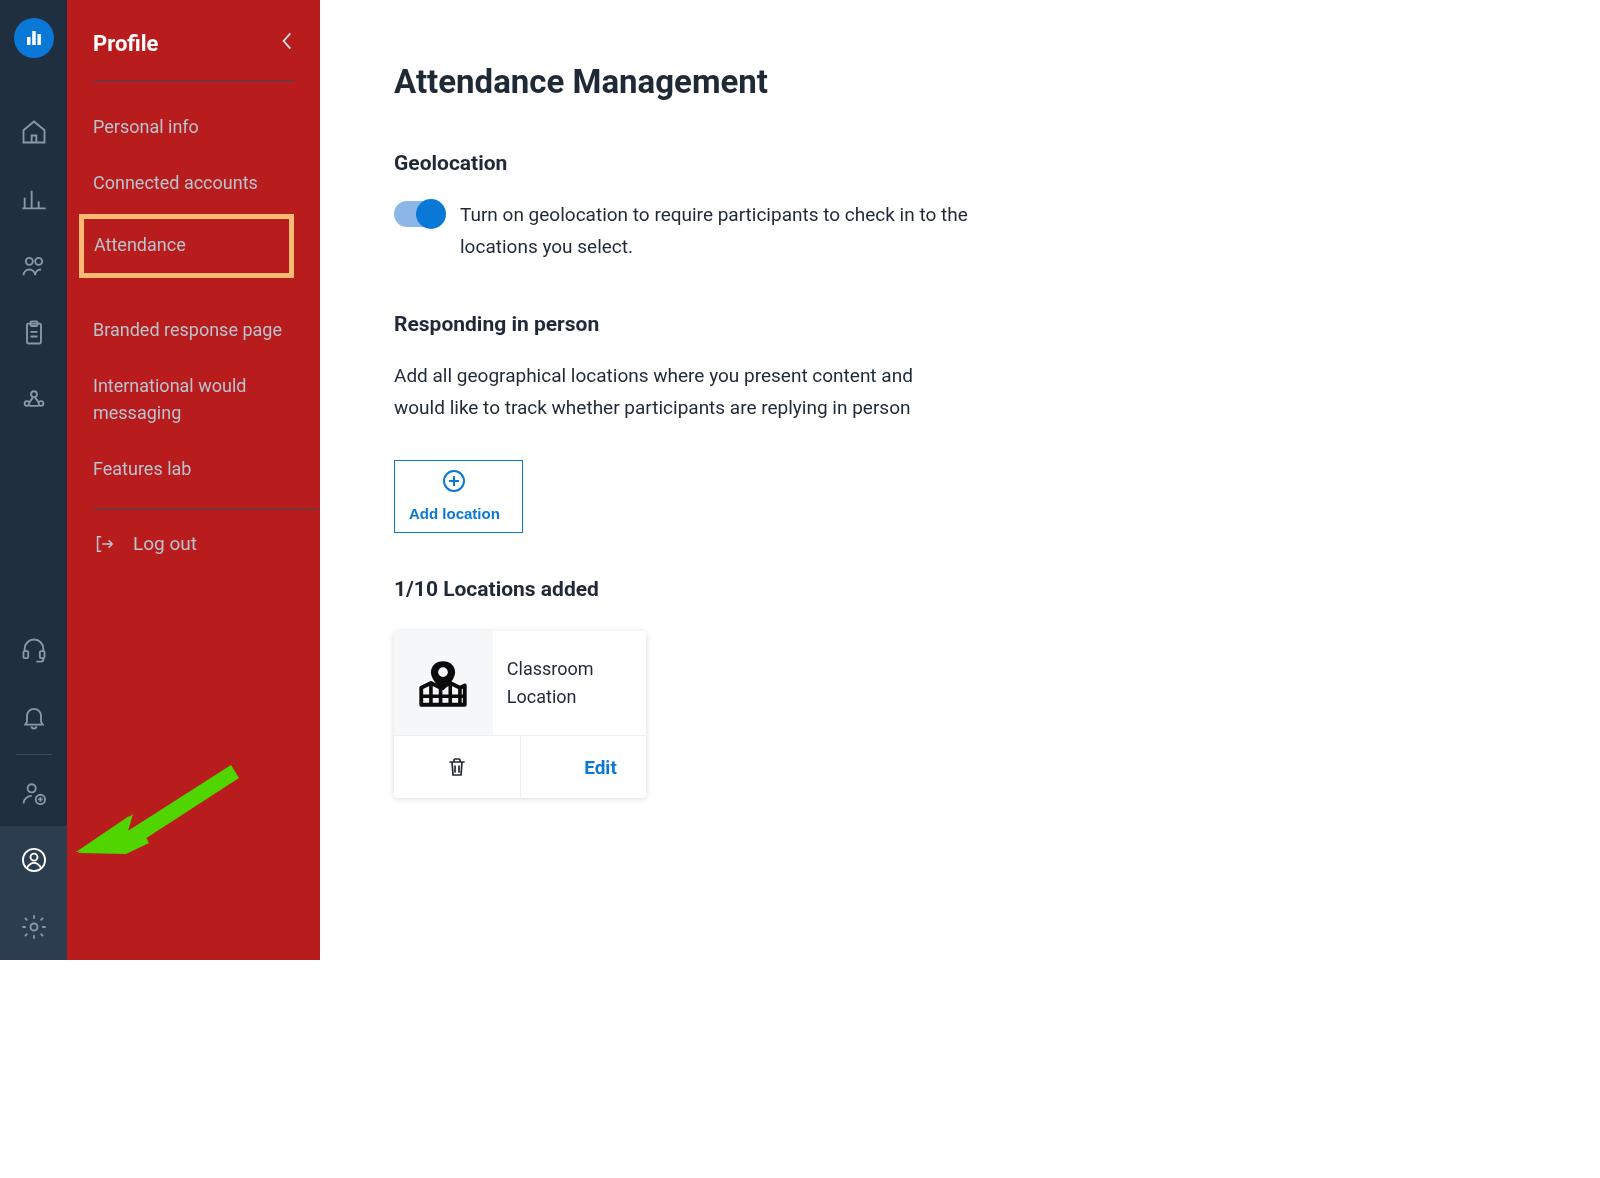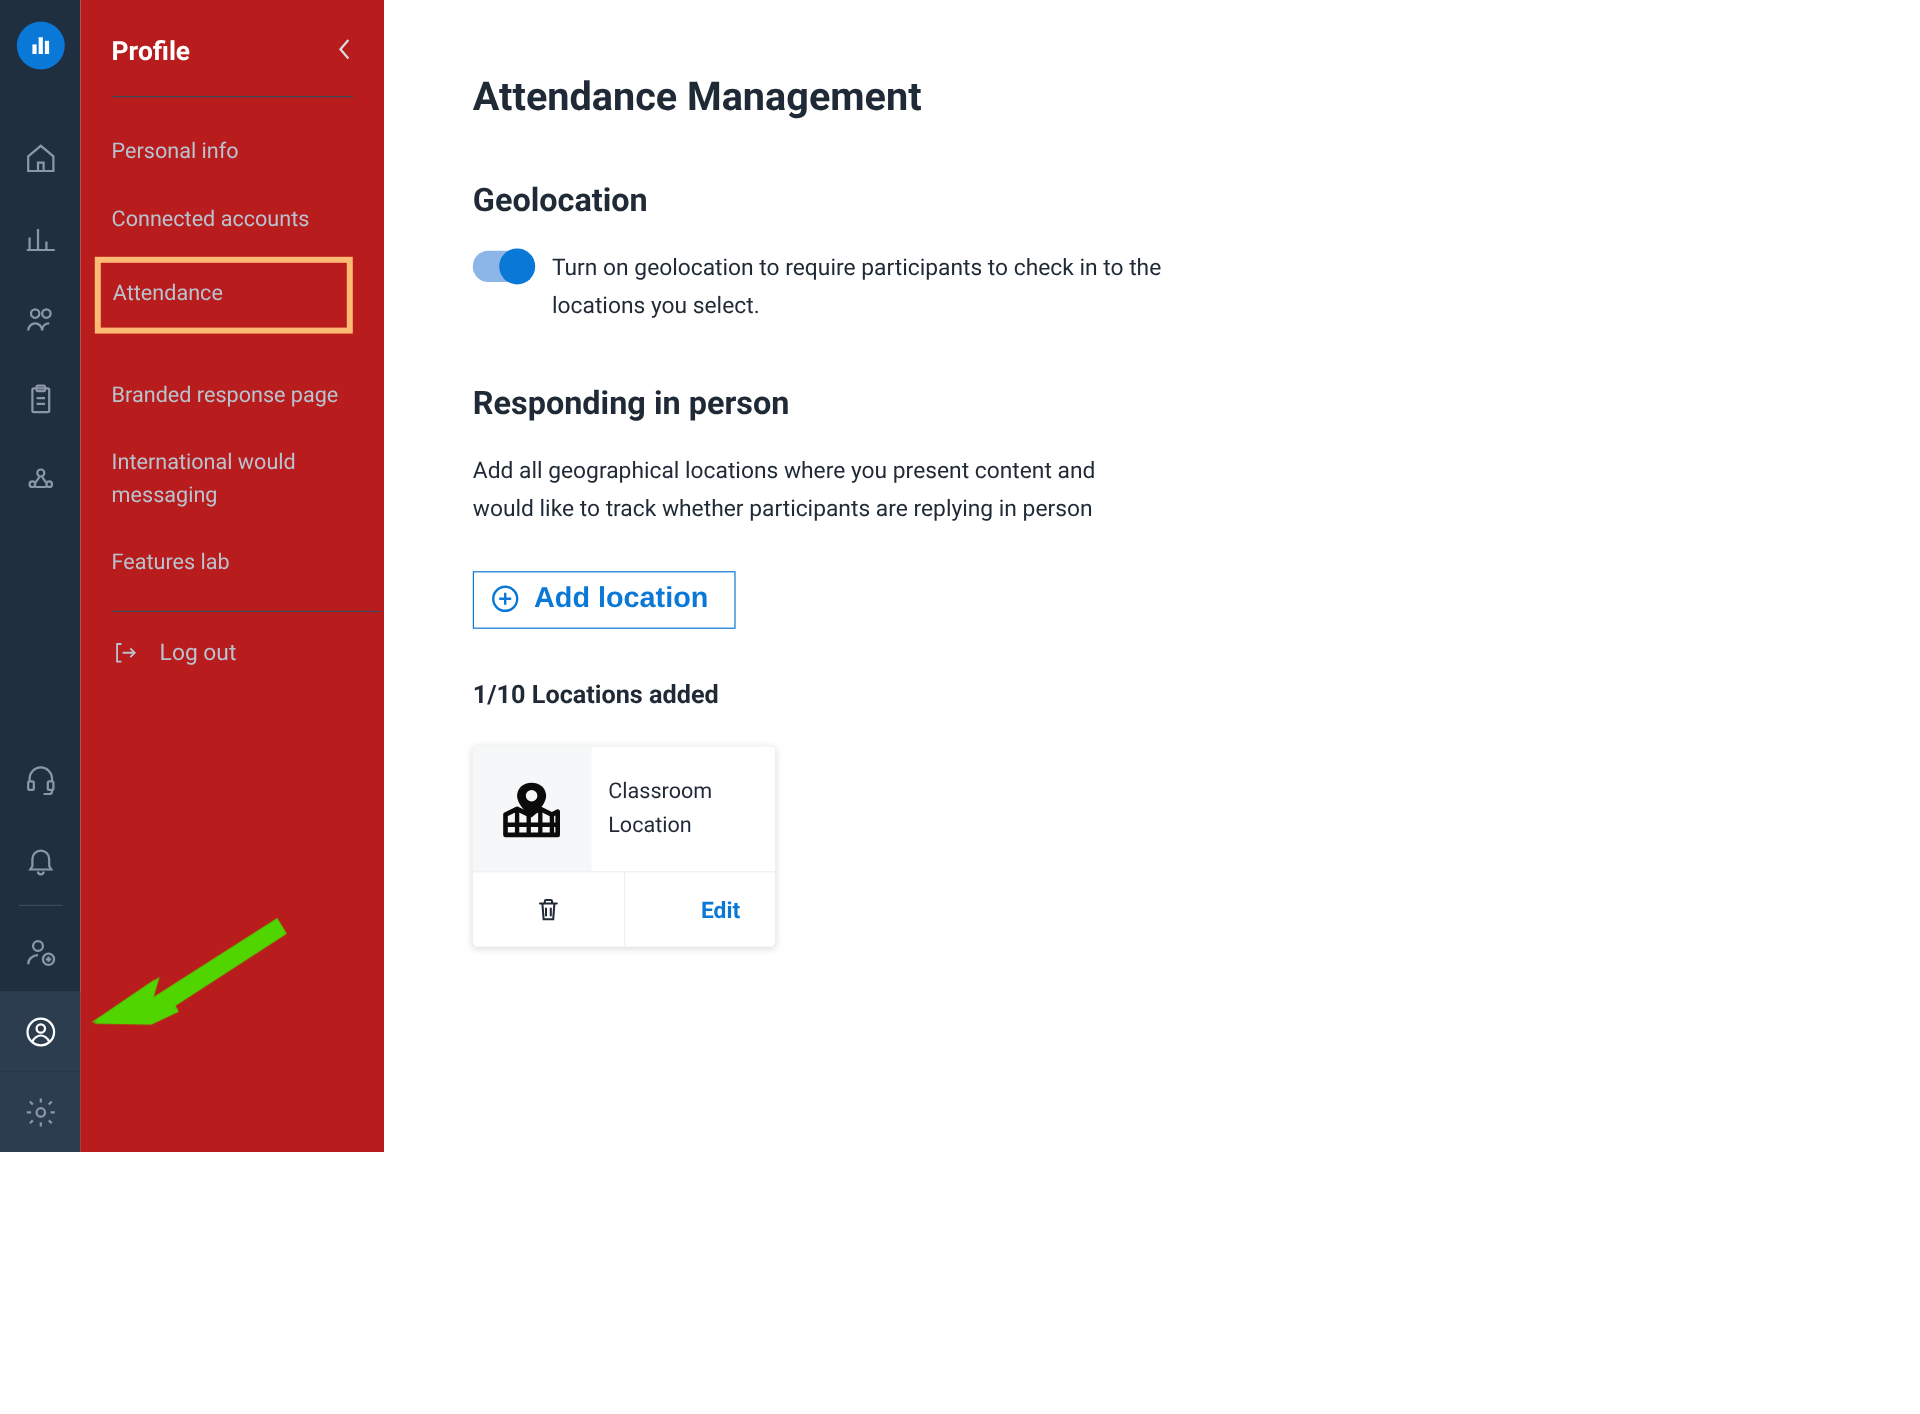--- a/index.html
+++ b/index.html
@@ -117,21 +117,21 @@
       padding: 62px 40px 40px 74px;
       position: relative;
     }
     .main h1 {
       font-size: 33px;
       font-weight: 700;
       color: #1f2a36;
       margin-bottom: 50px;
     }
     .section-title {
-      font-size: 27px;
+      font-size: 21px;
       font-weight: 700;
       color: #1f2a36;
       margin-bottom: 24px;
     }
     .toggle-row {
       display: flex;
       align-items: flex-start;
       gap: 16px;
       margin-bottom: 48px;
     }
@@ -168,25 +168,26 @@
       max-width: 560px;
       margin-bottom: 36px;
     }
     .add-location-btn {
       display: inline-flex;
       align-items: center;
       gap: 12px;
       border: 1.5px solid #0a78d6;
       color: #0a78d6;
       padding: 8px 22px 10px 14px;
-      font-size: 24px;
+      font-size: 15px;
       font-weight: 700;
       background: #fff;
       cursor: pointer;
       margin-bottom: 44px;
+      flex-direction: column;
     }
     .add-location-btn .plus-circle {
       width: 24px; height: 24px;
     }
     .locations-count {
       font-size: 21px;
       font-weight: 700;
       color: #1f2a36;
       margin-bottom: 30px;
     }

